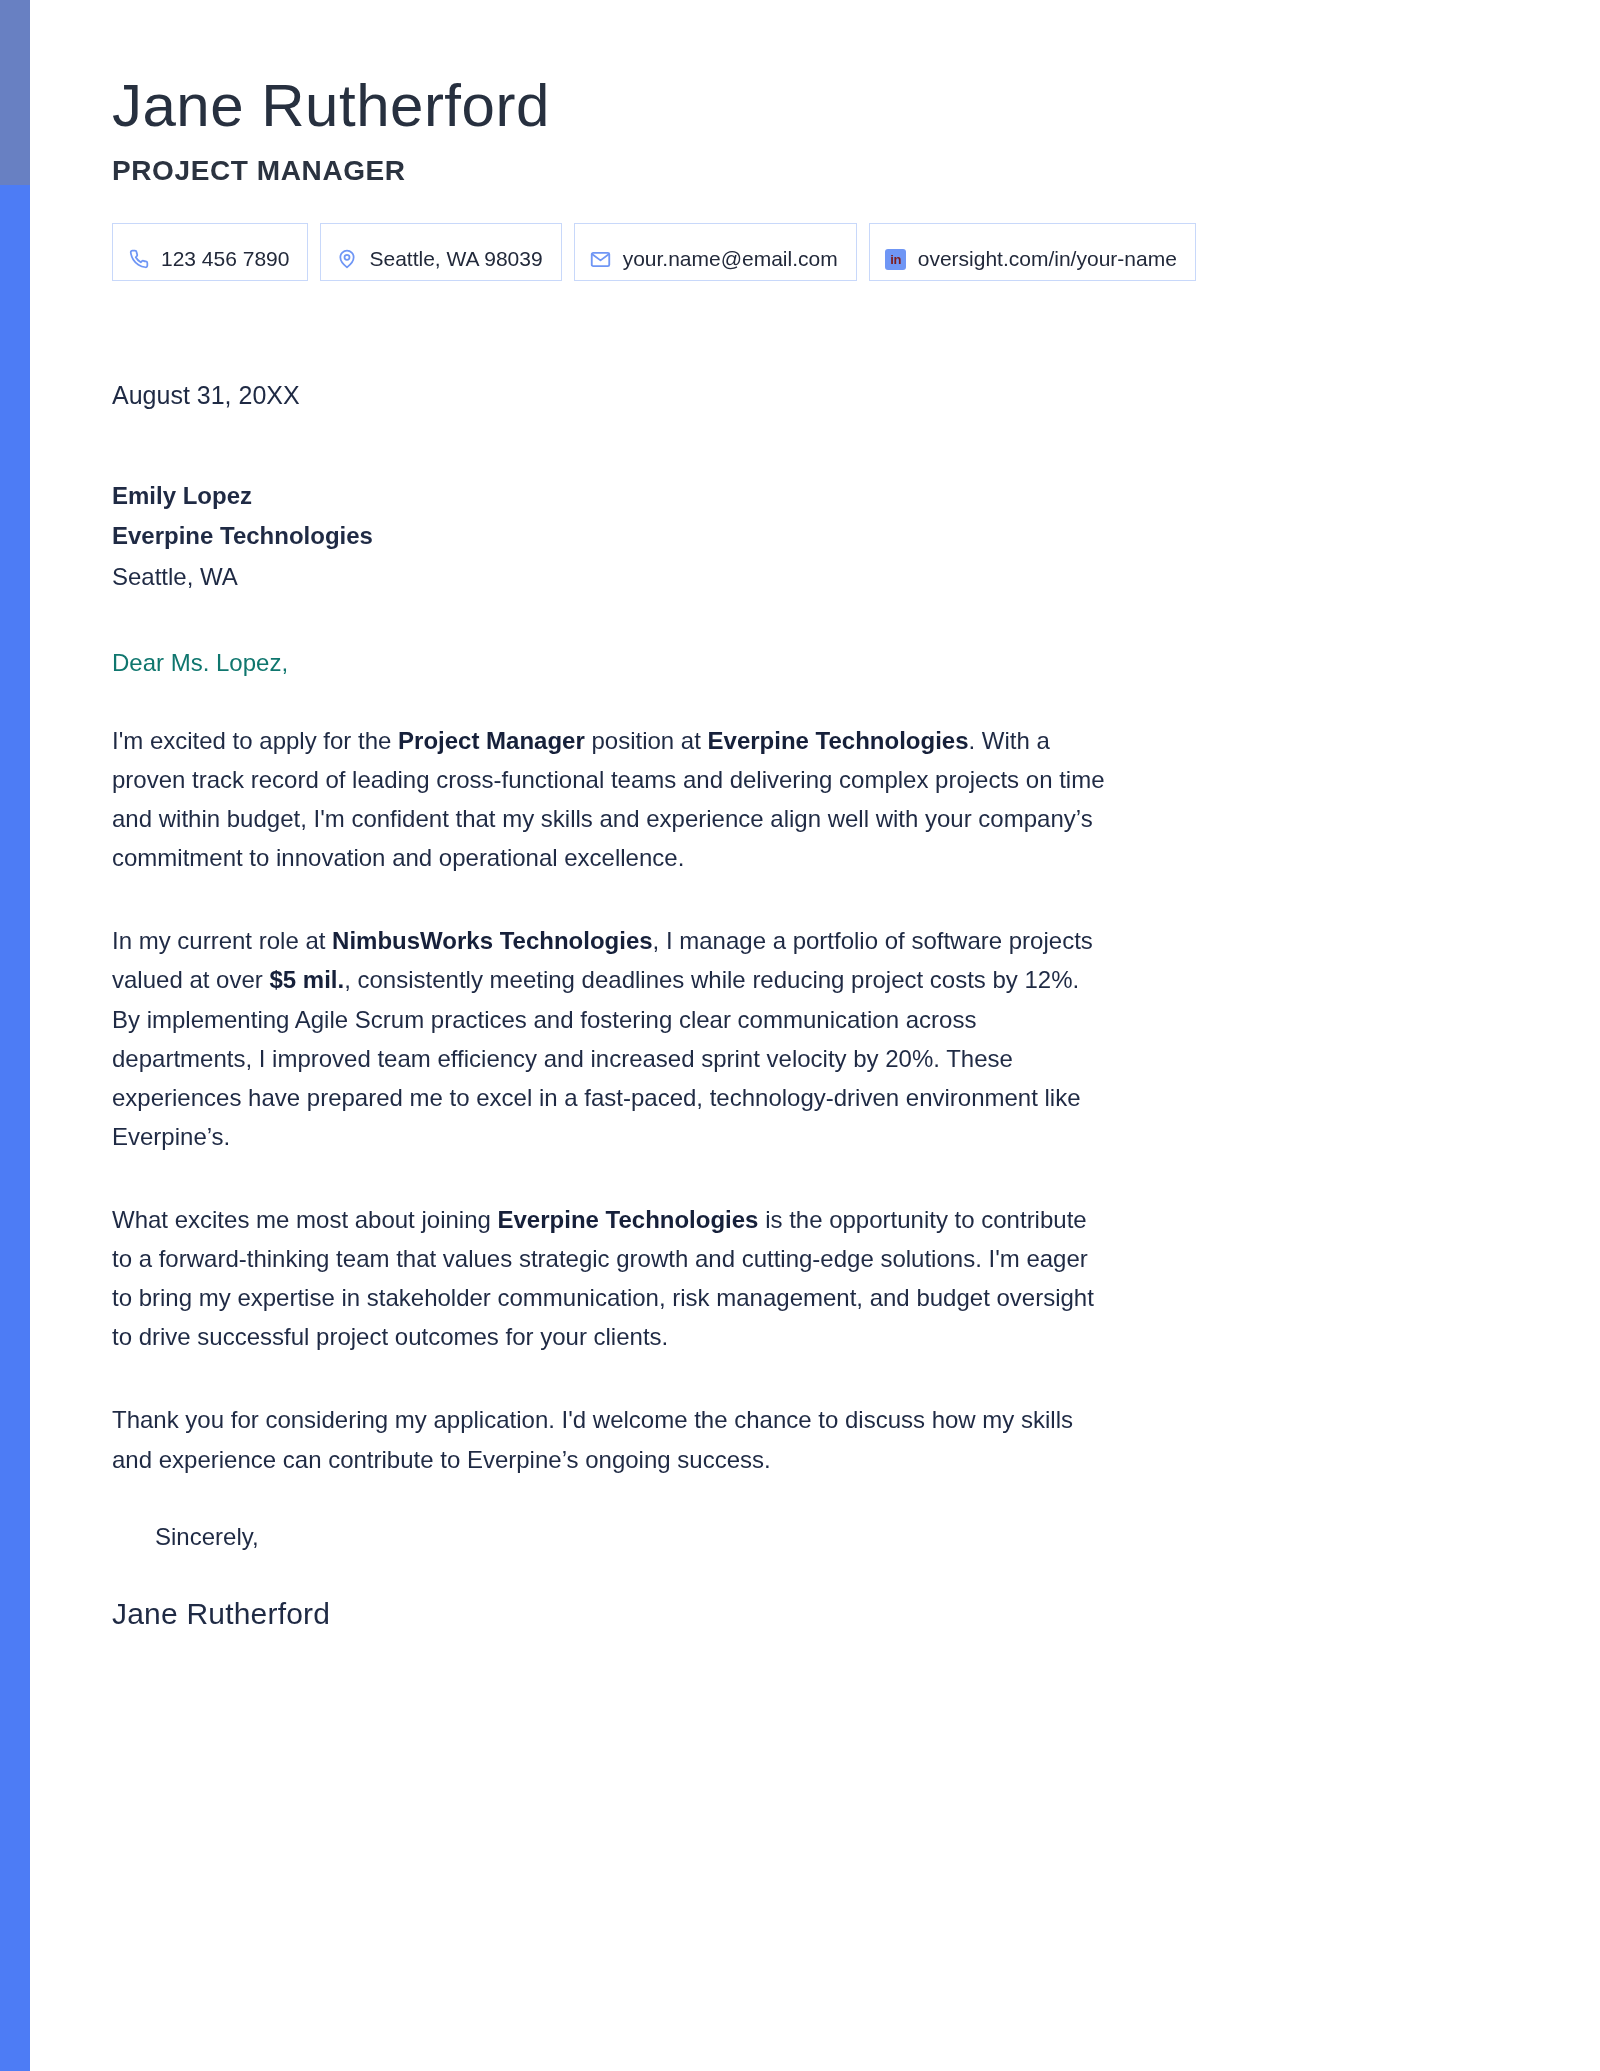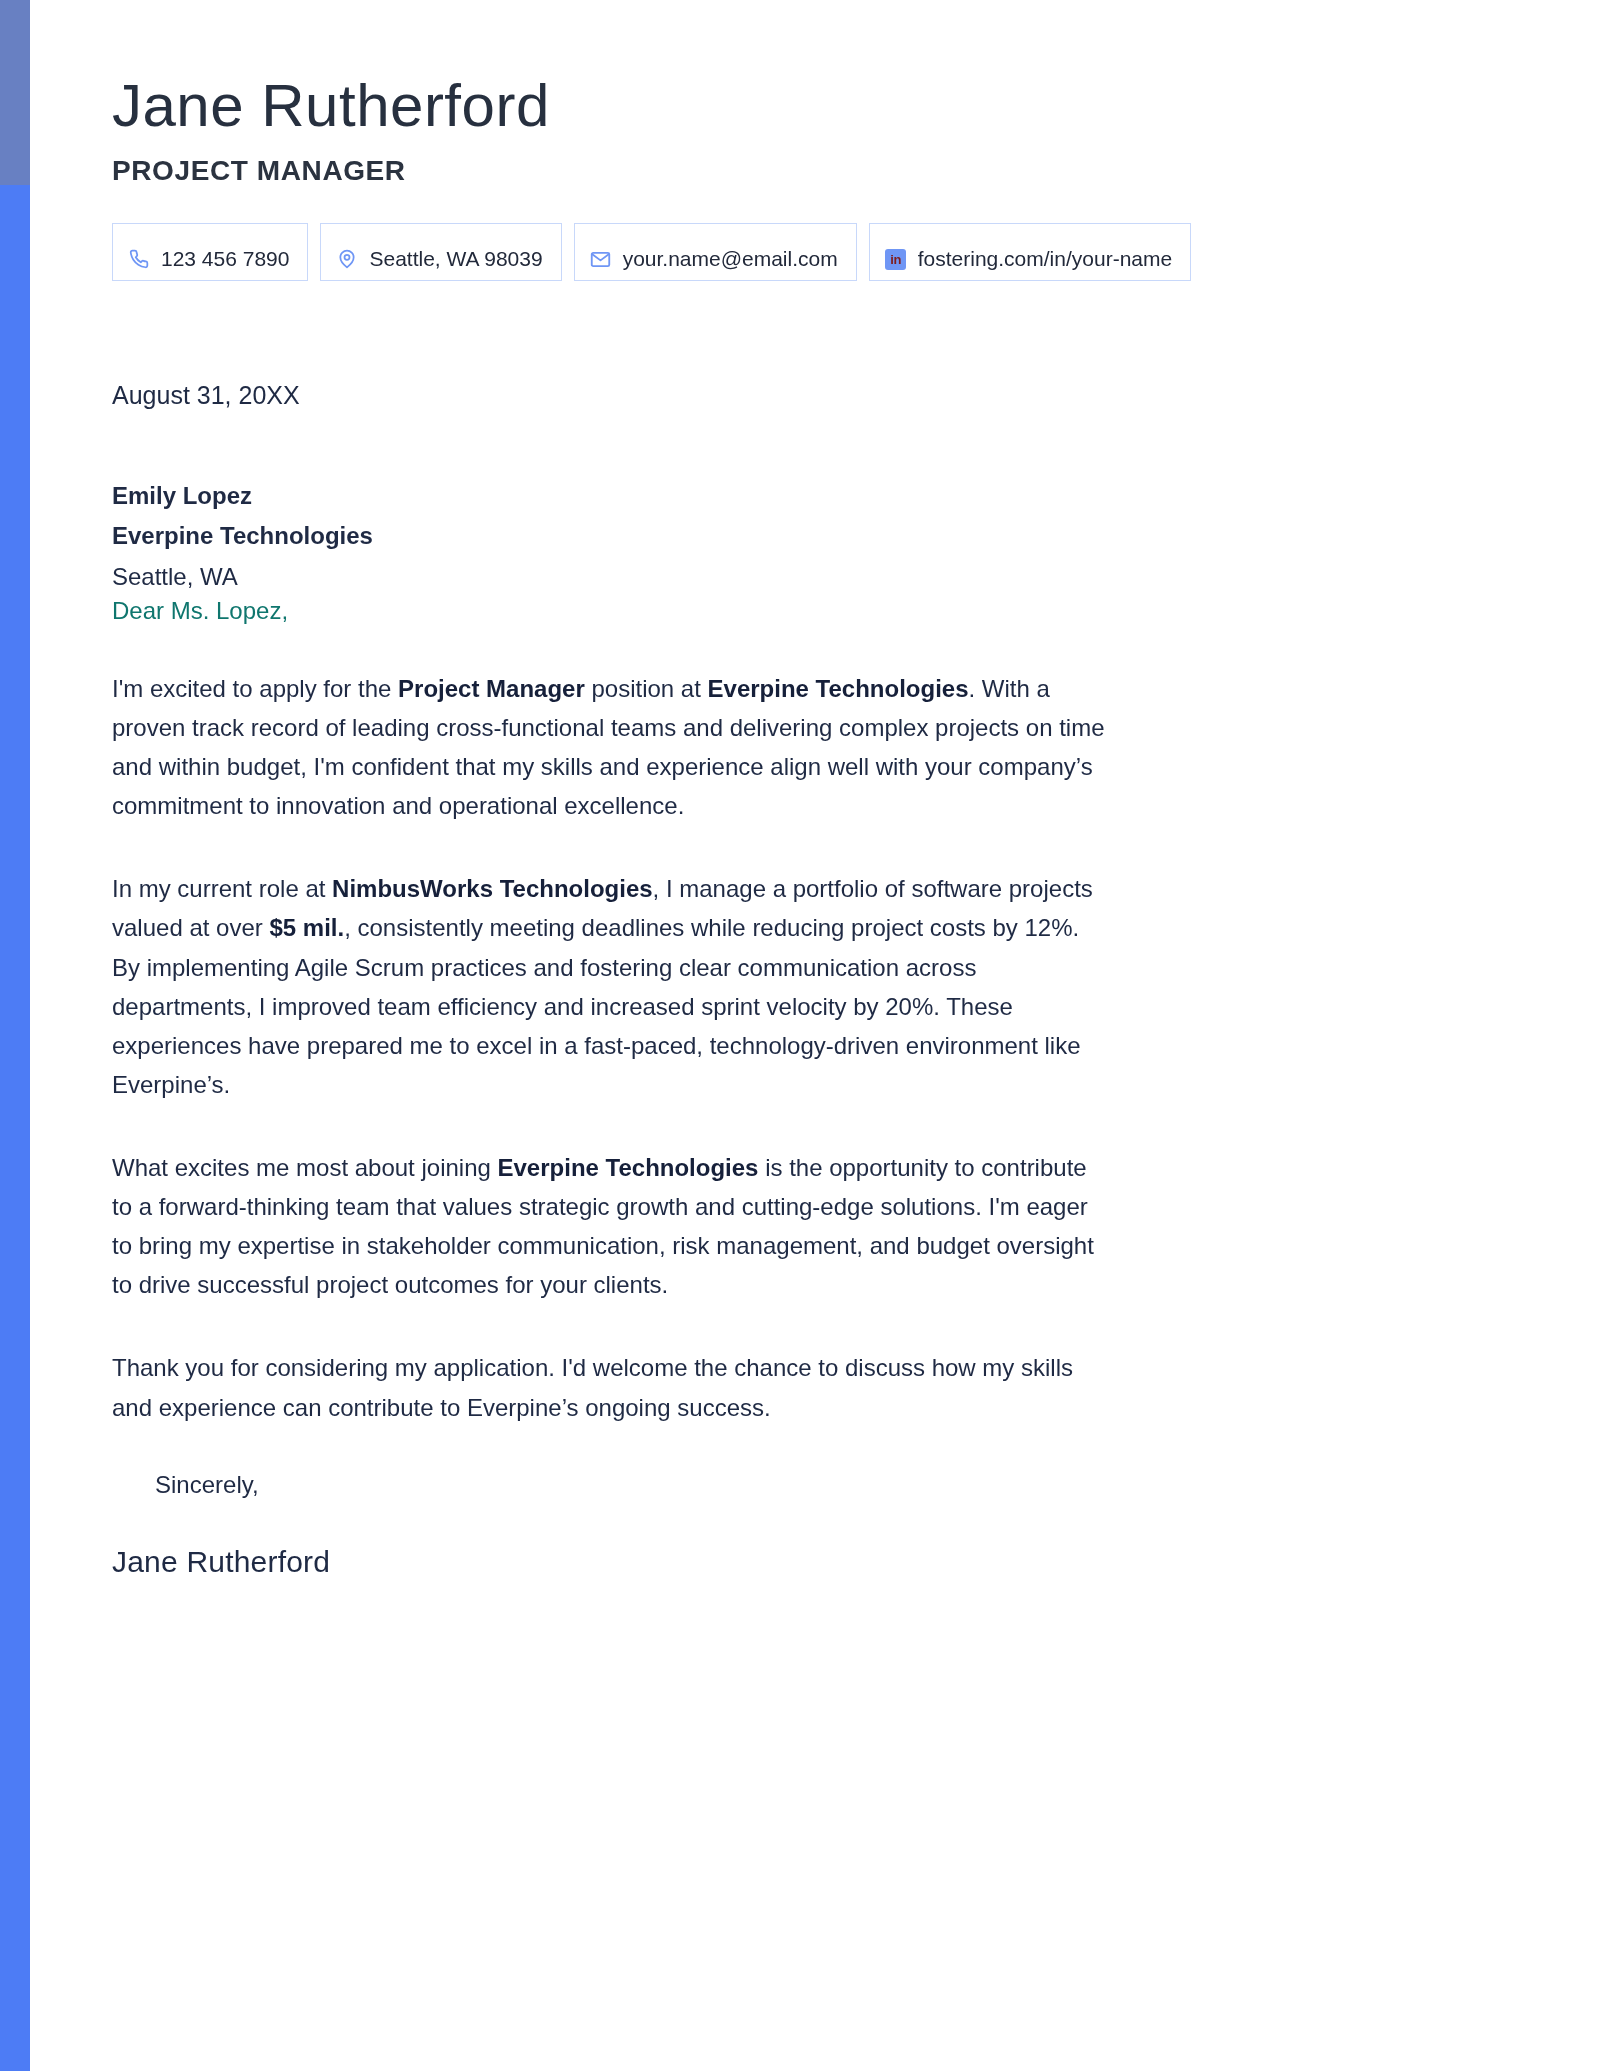--- a/index.html
+++ b/index.html
@@ -104,21 +104,21 @@
   
   .date-line {
     text-align: left;
     font-size: 25px;
     color: #1f2a44;
     margin-bottom: 66px;
     padding-right: 2px;
   }
 
   
-  .recipient { }
+  .recipient { margin-bottom: 52px; }
   .recipient .r-line {
     font-size: 24px;
     color: #1f2a44;
     line-height: 1.68;
   }
   .recipient .r-line.strong { font-weight: 700; }
 
   
   .salutation {
     font-size: 24px;
@@ -188,21 +188,21 @@
             <path d="M2.6 6 12 13 21.4 6"></path>
           </svg>
         </span>
         <span>your.name@email.com</span>
       </div>
 
       <div class="chip">
         <span class="ico">
           <span class="li-badge">in</span>
         </span>
-        <span>fostering.com/in/your-name</span>
+        <span>oversight.com/in/your-name</span>
       </div>
 
     </div>
   </div>
 
   <div class="date-line">August 31, 20XX</div>
 
   <div class="recipient">
     <div class="r-line strong">Emily Lopez</div>
     <div class="r-line strong">Everpine Technologies</div>

